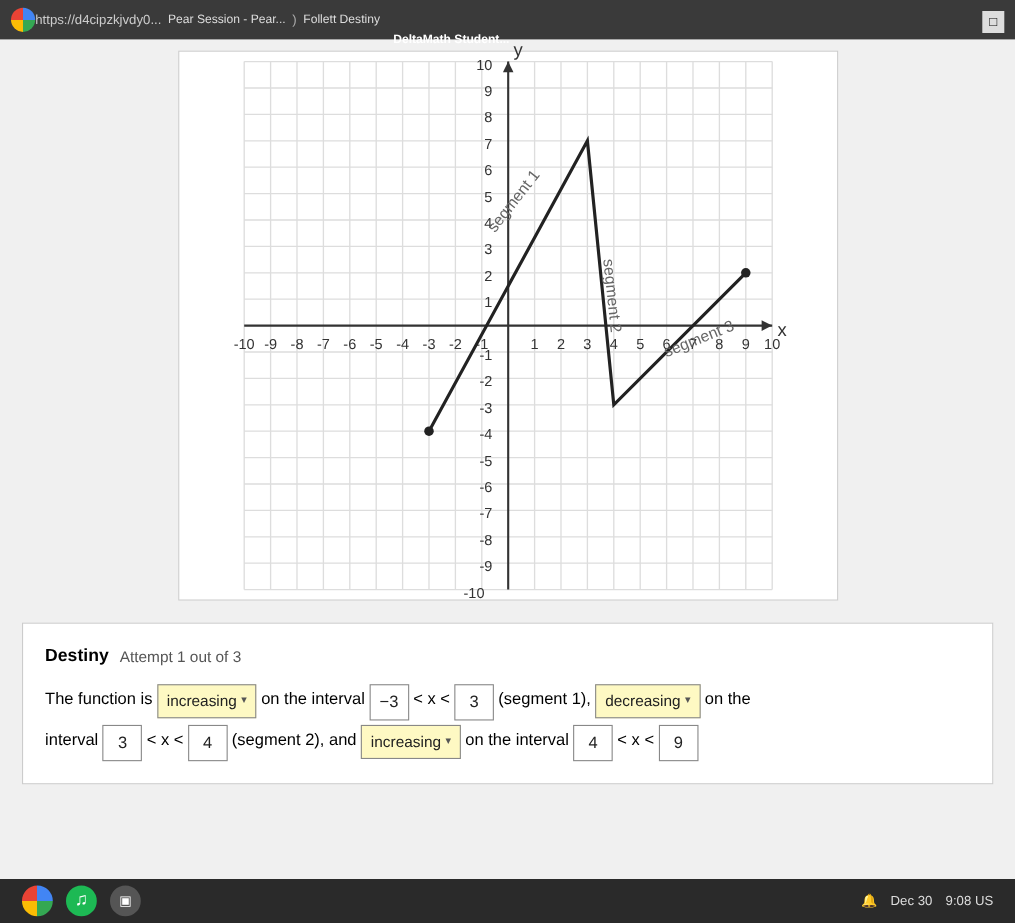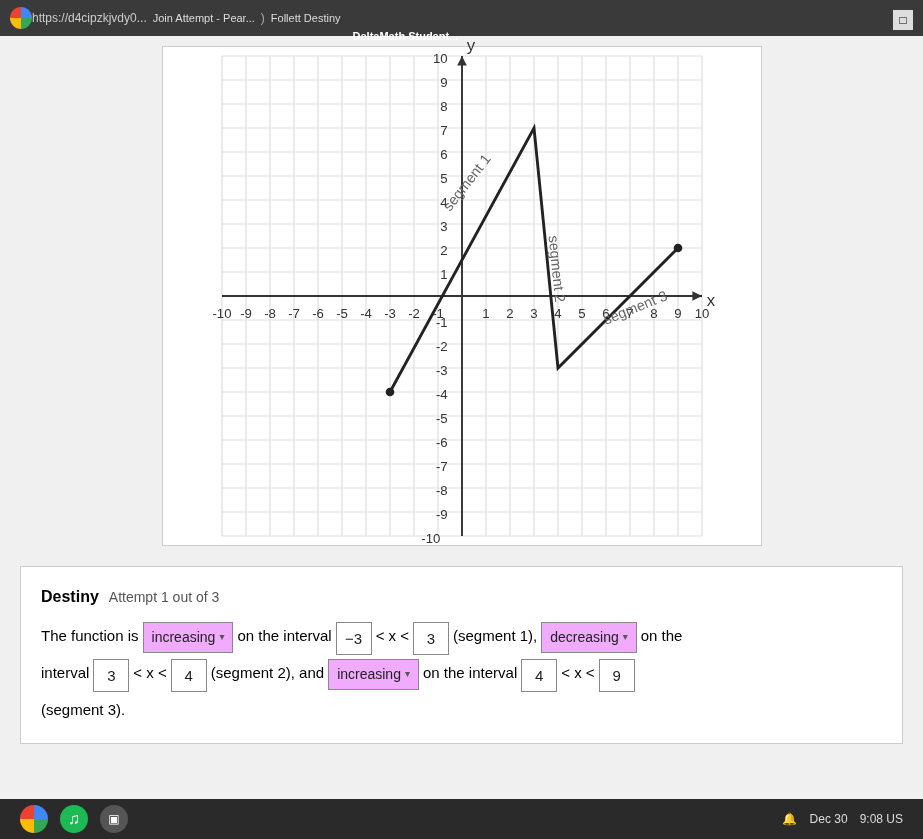--- a/index.html
+++ b/index.html
@@ -111,21 +111,21 @@
       text-align: center;
       background: white;
       font-size: 15px;
       color: #222;
       display: inline-block;
     }
 
     .dropdown-box {
       border: 1px solid #888;
       padding: 2px 8px;
-      background: #f0abfc;
+      background: #fef9c3;
       font-size: 14px;
       color: #222;
       display: inline-flex;
       align-items: center;
       gap: 4px;
       cursor: pointer;
     }
     .dropdown-box .chevron {
       font-size: 10px;
       color: #555;
@@ -165,21 +165,21 @@
       cursor: pointer;
       font-size: 12px;
     }
   </style>
 </head>
 <body>
 
 <div class="browser-bar">
   <div class="browser-logo"></div>
   <span class="browser-link">https://d4cipzkjvdy0...</span>
-  <span class="browser-nav-item">Join Attempt - Pear...</span>
+  <span class="browser-nav-item">Pear Session - Pear...</span>
   <span class="breadcrumb-sep">)</span>
   <span class="browser-nav-item">Follett Destiny</span>
   <span class="browser-nav-item active">DeltaMath Student...</span>
 </div>
 
 <div class="main-content">
 
   <div class="graph-container">
     <svg class="graph-svg" viewBox="-10 -10 20 20" xmlns="http://www.w3.org/2000/svg" style="overflow:visible">
 
@@ -325,23 +325,20 @@
       <span class="dropdown-box">
         <span>increasing</span>
         <span class="chevron">▾</span>
       </span>
       <span>on the interval</span>
       <span class="input-box">4</span>
       <span>&lt; x &lt;</span>
       <span class="input-box">9</span>
     </div>
 
-    <div class="answer-row">
-      <span>(segment 3).</span>
-    </div>
   </div>
 
 </div>
 
 <div class="taskbar">
   <div class="taskbar-left">
     <div class="taskbar-icon taskbar-chrome"></div>
     <div class="taskbar-icon taskbar-spotify">♫</div>
     <div class="taskbar-icon taskbar-tv">▣</div>
   </div>

